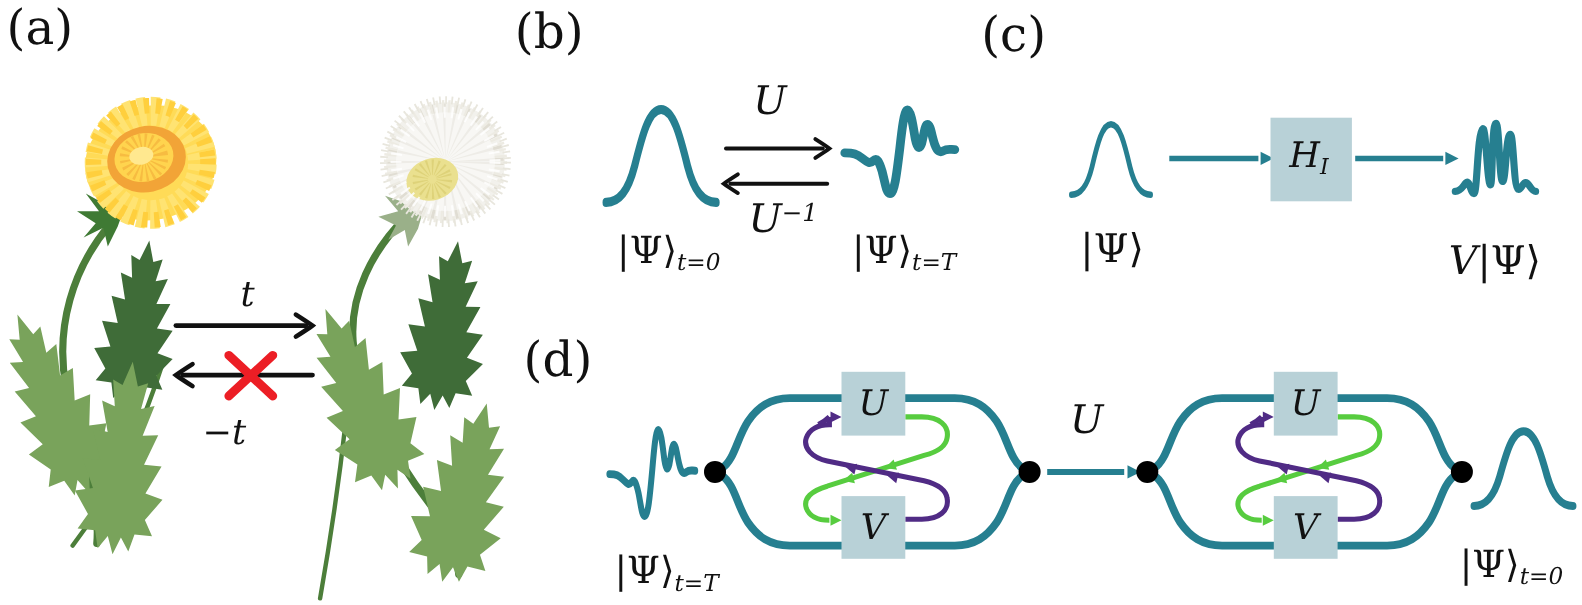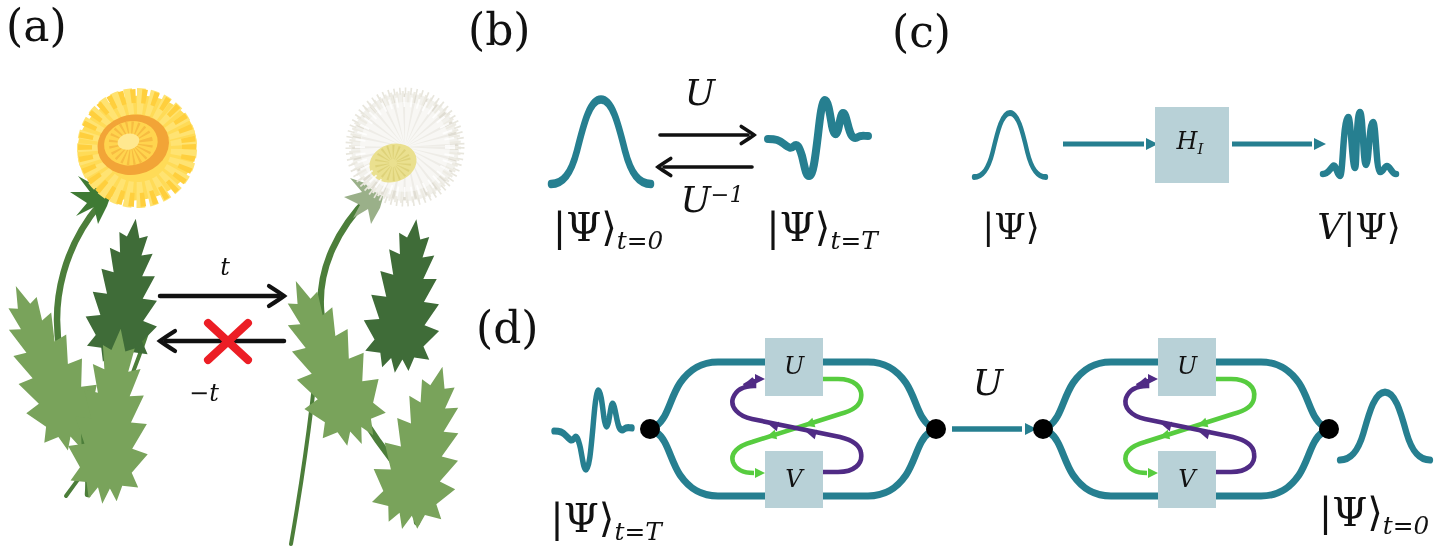--- a/index.html
+++ b/index.html
@@ -2,21 +2,21 @@
 <html><head>
 <meta charset="utf-8">
 <style>
   html,body{margin:0;padding:0;background:#fff;}
   .fig{position:relative;width:1438px;height:550px;background:#ffffff;overflow:hidden;
        font-family:"DejaVu Serif", "Liberation Serif", serif;color:#111;}
   .fig svg{position:absolute;left:0;top:0;}
   .lbl{position:absolute;white-space:nowrap;line-height:1;}
   .plabel{font-size:44px;font-style:normal;}
   .math{font-style:italic;transform:translate(-50%,-50%);}
-  .m34{font-size:40px;} .m36{font-size:36px;} .m38{font-size:24px;}
+  .m34{font-size:34px;} .m36{font-size:36px;} .m38{font-size:32px;}
   .math sub{font-size:0.62em;font-style:italic;vertical-align:-0.32em;letter-spacing:0;}
   .math sup{font-size:0.62em;font-style:italic;vertical-align:0.45em;}
   .ketbase{font-style:normal;}
 </style>
 </head>
 <body>
 
 <div class="fig">
 
 <svg width="1438" height="550" viewBox="0 0 1438 550">
@@ -162,21 +162,21 @@
 <div class="lbl math m38" style="left:225px;top:267px">t</div>
 <div class="lbl math m38" style="left:204px;top:393px">−t</div>
 
 <div class="lbl math m36" style="left:700px;top:93px">U</div>
 <div class="lbl math m36" style="left:712px;top:200px"><span>U</span><sup>−1</sup></div>
 <div class="lbl math m34" style="left:608px;top:230px"><span class="ketbase">|Ψ⟩</span><sub>t=0</sub></div>
 <div class="lbl math m34" style="left:822px;top:230px"><span class="ketbase">|Ψ⟩</span><sub>t=T</sub></div>
 
 <div class="lbl math m38" style="left:1190px;top:143px"><span>H</span><sub>I</sub></div>
 <div class="lbl math m36" style="left:1011px;top:227px"><span class="ketbase">|Ψ⟩</span></div>
-<div class="lbl math m36" style="left:1359px;top:227px"><span>V</span><span class="ketbase">|Ψ⟩</span></div>
+<div class="lbl math m36" style="left:1359px;top:238px"><span>V</span><span class="ketbase">|Ψ⟩</span></div>
 
 <div class="lbl math m38" style="left:794px;top:366px">U</div>
 <div class="lbl math m38" style="left:794px;top:479px">V</div>
 <div class="lbl math m38" style="left:1187px;top:366px">U</div>
 <div class="lbl math m38" style="left:1187px;top:479px">V</div>
 <div class="lbl math m36" style="left:988px;top:383px">U</div>
 <div class="lbl math m34" style="left:606px;top:521px"><span class="ketbase">|Ψ⟩</span><sub>t=T</sub></div>
 <div class="lbl math m34" style="left:1374px;top:515px"><span class="ketbase">|Ψ⟩</span><sub>t=0</sub></div>
 
 </div>

